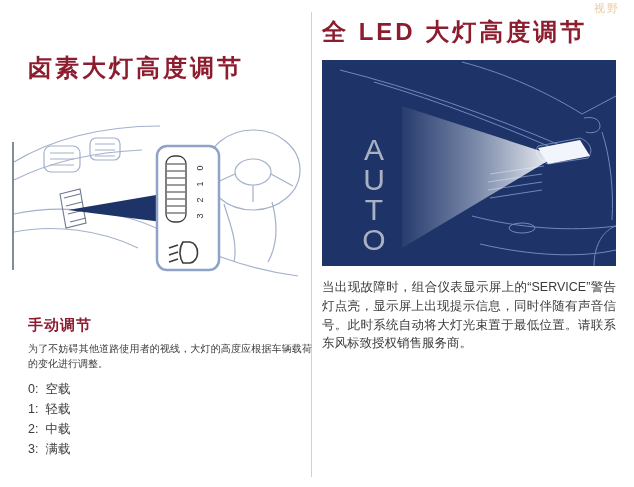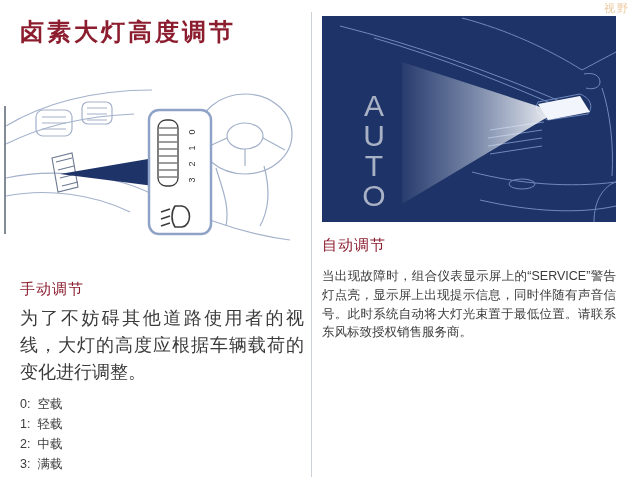--- a/index.html
+++ b/index.html
@@ -2,40 +2,40 @@
 <html><head>
 <meta charset="utf-8">
 <style>
   html,body{margin:0;padding:0;}
   body{
     width:634px;height:487px;background:#ffffff;position:relative;overflow:hidden;
     font-family:"Liberation Sans","DejaVu Sans",sans-serif;
     -webkit-font-smoothing:antialiased;
   }
   .header-tag{
-    position:absolute;top:1px;right:4px;font-size:11px;color:#ecc9a0;letter-spacing:2px;
+    position:absolute;top:1px;right:14px;font-size:11px;color:#ecc9a0;letter-spacing:2px;
   }
   .divider{
     position:absolute;left:311px;top:12px;height:465px;width:1px;background:#cdd1d8;
   }
   .col{position:absolute;top:16px;}
-  .col-left{left:20px;width:284px;}
+  .col-left{left:28px;width:284px;margin-top:36px;}
   .col-right{left:322px;width:294px;}
   .page-title{
     margin:0 0 12px 0;color:#8c1d2f;font-size:24px;font-weight:bold;
     letter-spacing:3px;white-space:nowrap;
   }
   .illustration{position:relative;height:206px;}
   .illustration.halogen{margin-left:-18px;width:292px;}
   .illustration.led{width:294px;}
   .sub-heading{
-    margin:14px 0 6px 0;color:#8c1d2f;font-size:15px;font-weight:normal;letter-spacing:1px;
+    margin:14px 0 6px 0;color:#8c1d2f;font-size:15px;font-weight:bold;letter-spacing:1px;
   }
   .body-text{
-    margin:4px 0 10px 0;color:#3b3b3d;font-size:18px;line-height:1.5;text-align:justify;
+    margin:4px 0 10px 0;color:#3b3b3d;font-size:10px;line-height:1.5;text-align:justify;
   }
   .level-list{margin-top:2px;}
   .level-row{
     color:#3b3b3d;font-size:12.5px;line-height:1.35;margin-bottom:3px;display:flex;
   }
   .level-row .lv{margin-right:7px;}
   .service-para{
     margin:12px 0 0 0;color:#3b3b3d;font-size:12.5px;line-height:1.5;text-align:justify;
   }
   .service-badge{
@@ -118,20 +118,21 @@
       <span>中载</span>
     </div>
     <div class="level-row">
       <span class="lv">3:</span>
       <span>满载</span>
     </div>
   </div>
 </div>
 
 <div class="col col-right">
+  <h1 class="page-title">全 LED 大灯高度调节</h1>
 
   <div class="illustration led">
     <svg width="294" height="206" viewBox="0 0 294 206">
       <defs>
         <linearGradient id="beamGrad" x1="1" y1="0" x2="0" y2="0">
           <stop offset="0" stop-color="#ffffff" stop-opacity="0.95"></stop>
           <stop offset="0.55" stop-color="#dfe7f2" stop-opacity="0.45"></stop>
           <stop offset="1" stop-color="#dfe7f2" stop-opacity="0.05"></stop>
         </linearGradient>
       </defs>
@@ -155,18 +156,17 @@
       <polygon points="216,88 258,80 268,96 226,104" fill="#f2f6fc"></polygon>
       <g fill="#a9b2c4" font-size="30" text-anchor="middle">
         <text x="52" y="100">A</text>
         <text x="52" y="130">U</text>
         <text x="52" y="160">T</text>
         <text x="52" y="190">O</text>
       </g>
     </svg>
   </div>
 
-  <h2 class="sub-heading">自动调节</h2>
 
   <p class="service-para">
     <span>当出现故障时，组合仪表显示屏上的“SERVICE”警告灯点亮，显示屏上出现提示信息，同时伴随有声音信号。此时系统自动将大灯光束置于最低位置。请联系东风标致授权销售服务商。</span>
   </p>
 </div>
 
 </body></html>

